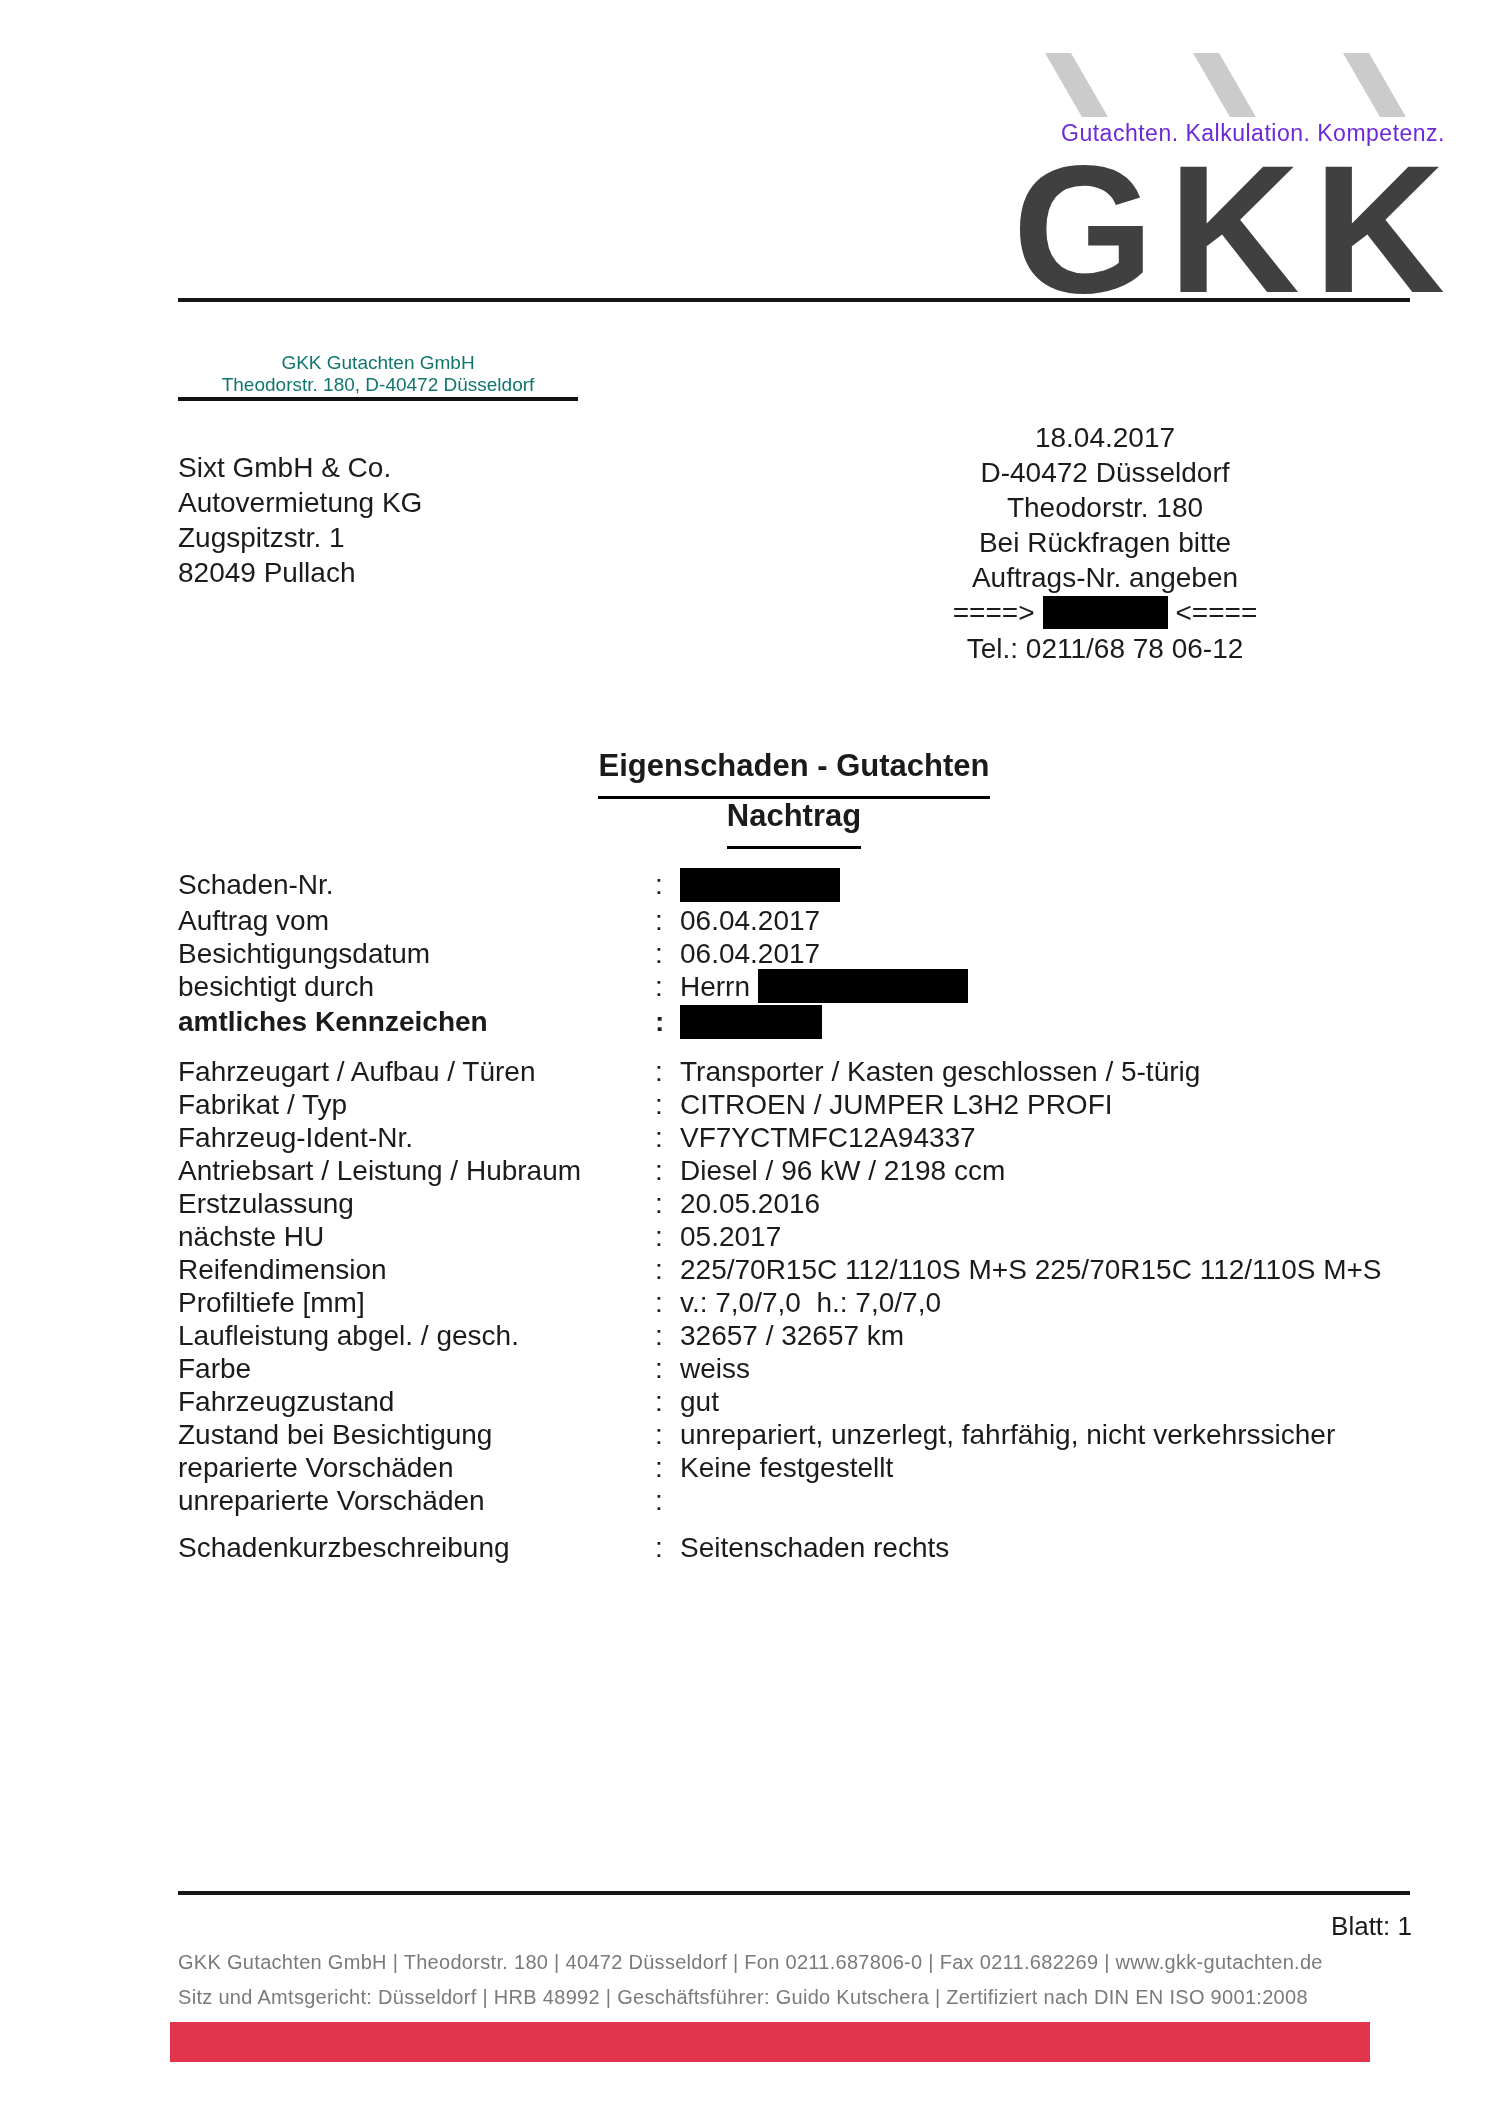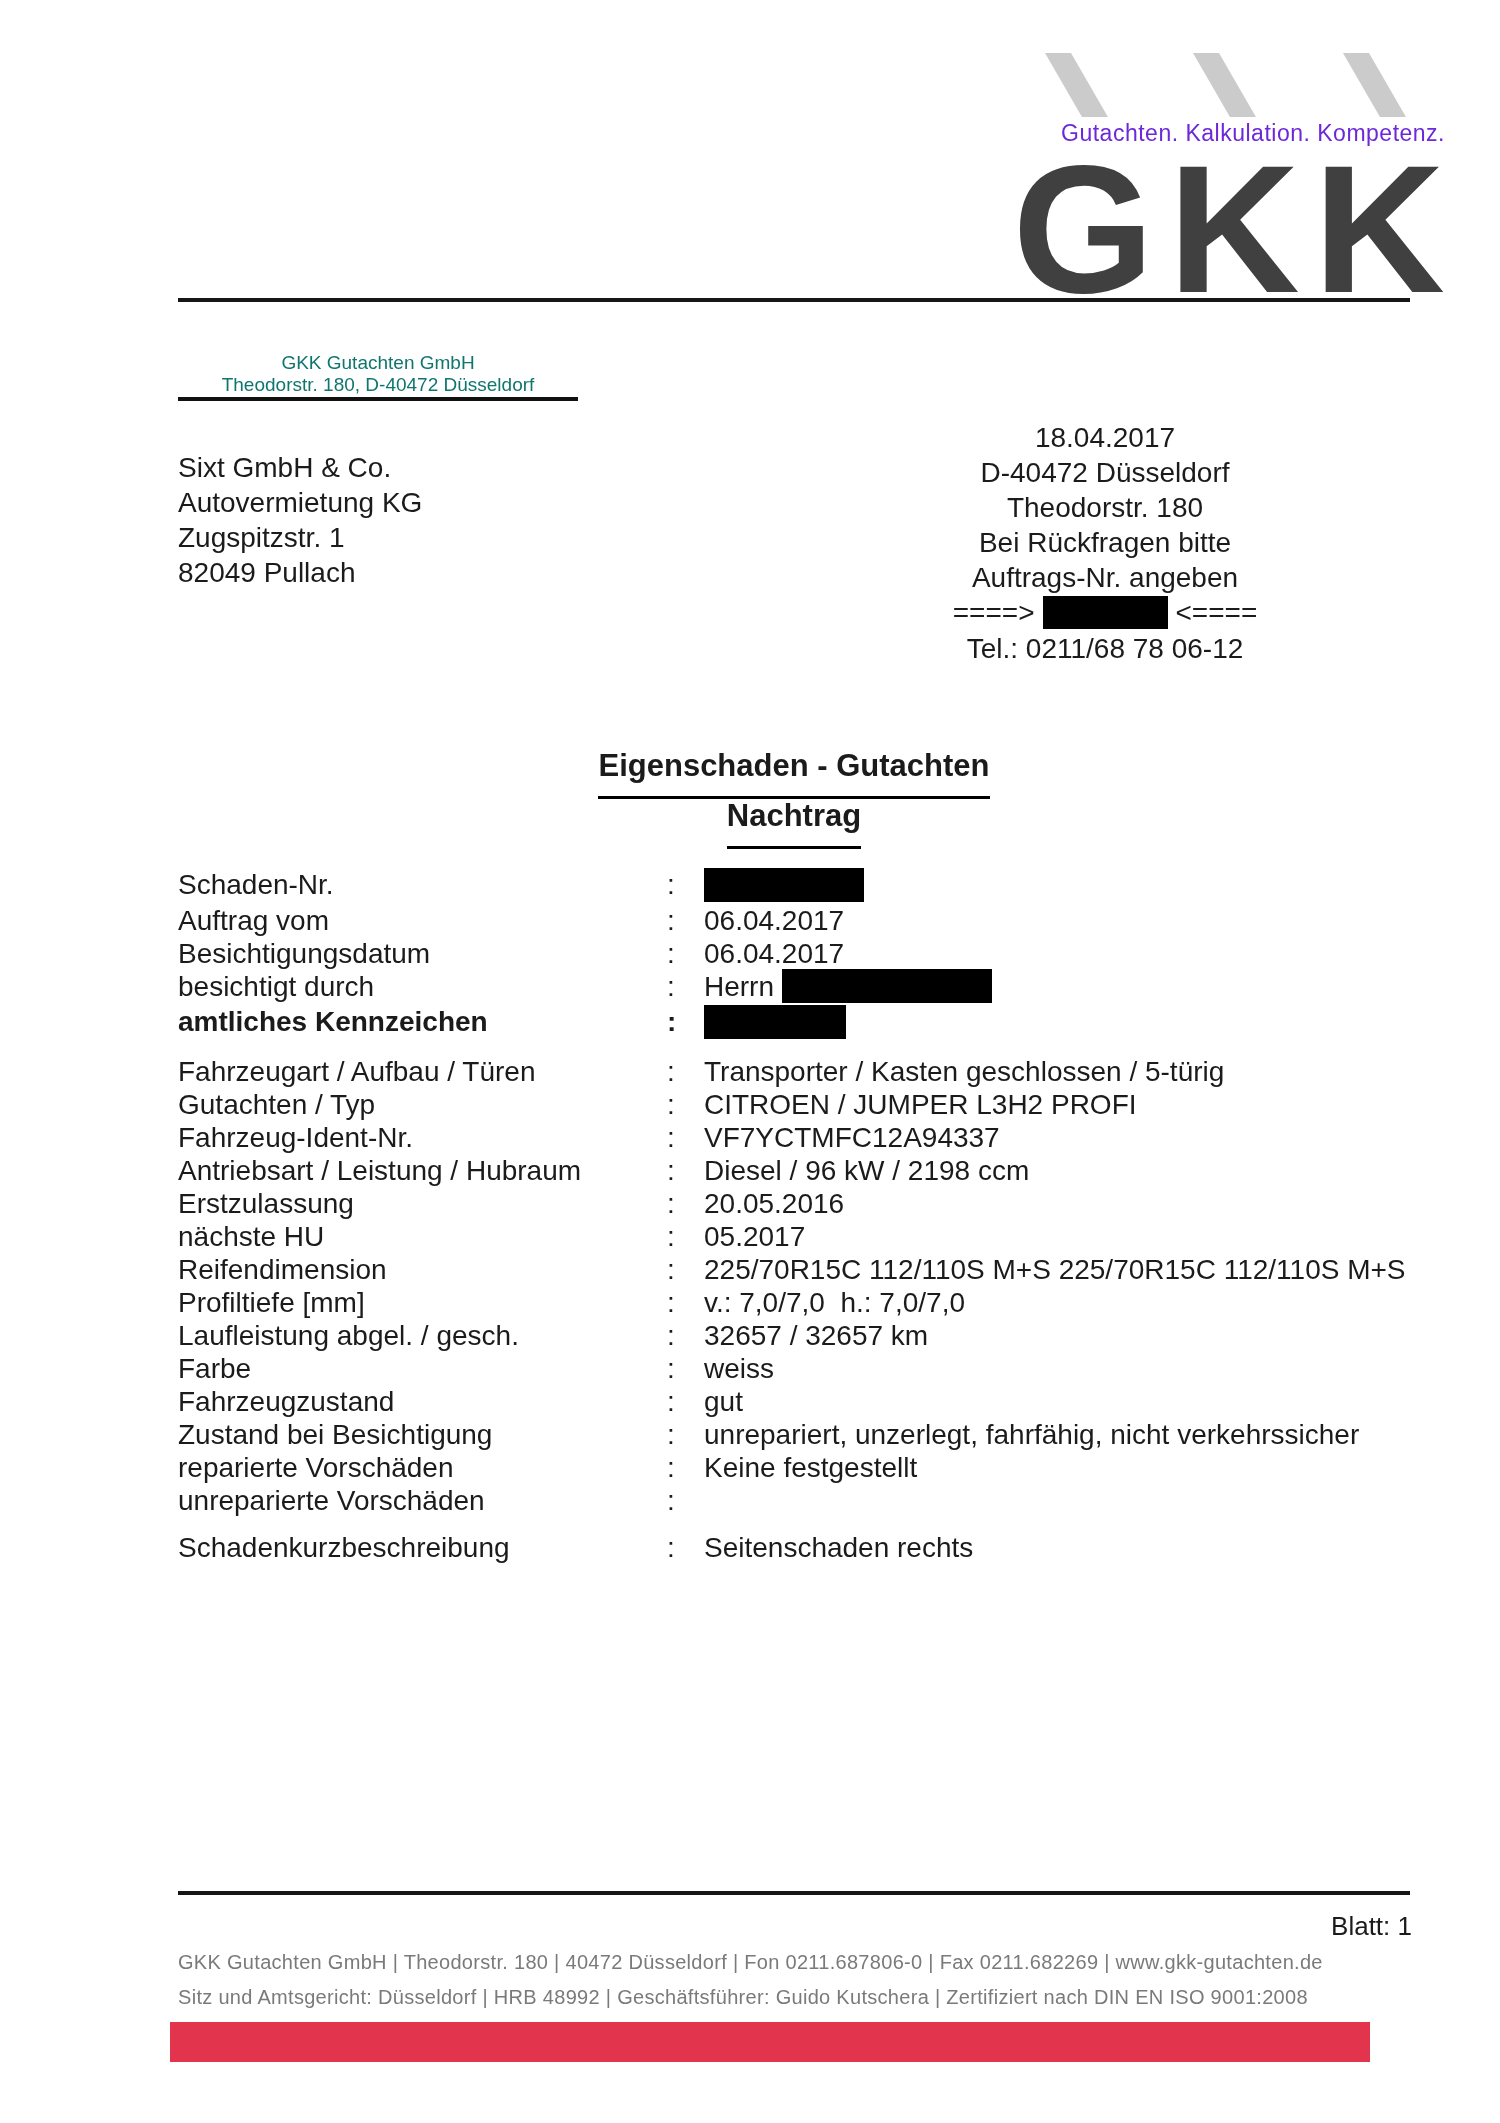--- a/index.html
+++ b/index.html
@@ -39,21 +39,21 @@
             position:relative; top:-2px; }
   .info .redact { width:125px; height:33px; margin:0 8px; }
 
   
   .title-wrap { position:absolute; left:178px; width:1232px; text-align:center; font-weight:bold; font-size:31px; }
   .title1 { top:748px; } .title2 { top:798px; }
   .u { display:inline-block; border-bottom:3px solid #000; padding-bottom:12px; }
 
   
   .details { position:absolute; left:178px; top:868px; width:1232px; font-size:28px; line-height:33px; }
-  .row { display:flex; align-items:flex-start;gap:12px; }
+  .row { display:flex; align-items:flex-start; }
   .row.gap-before { margin-top:14px; }
   .row .lbl { width:477px; flex:none; }
   .row .colon { width:25px; flex:none; }
   .row .val { flex:1; white-space:pre-wrap; }
   .row.bold-row .lbl, .row.bold-row .colon { font-weight:bold; }
 
   
   .footer-rule { position:absolute; left:178px; top:1891px; width:1232px; height:4px; background:#161616; }
   .page-no { position:absolute; right:88px; top:1911px; font-size:26px; }
   .imprint { position:absolute; left:178px; width:1260px; font-size:20px; letter-spacing:0.3px; color:#7a7a7a; }
@@ -125,21 +125,21 @@
       <span class="lbl">amtliches Kennzeichen</span>
       <span class="colon">:</span>
       <span class="val"><span class="redact" style="width: 142px;"></span></span>
     </div>
       <div class="row gap-before">
       <span class="lbl">Fahrzeugart / Aufbau / Türen</span>
       <span class="colon">:</span>
       <span class="val">Transporter / Kasten geschlossen / 5-türig</span>
     </div>
       <div class="row">
-      <span class="lbl">Gutachten / Typ</span>
+      <span class="lbl">Fabrikat / Typ</span>
       <span class="colon">:</span>
       <span class="val">CITROEN / JUMPER L3H2 PROFI</span>
     </div>
       <div class="row">
       <span class="lbl">Fahrzeug-Ident-Nr.</span>
       <span class="colon">:</span>
       <span class="val">VF7YCTMFC12A94337</span>
     </div>
       <div class="row">
       <span class="lbl">Antriebsart / Leistung / Hubraum</span>

